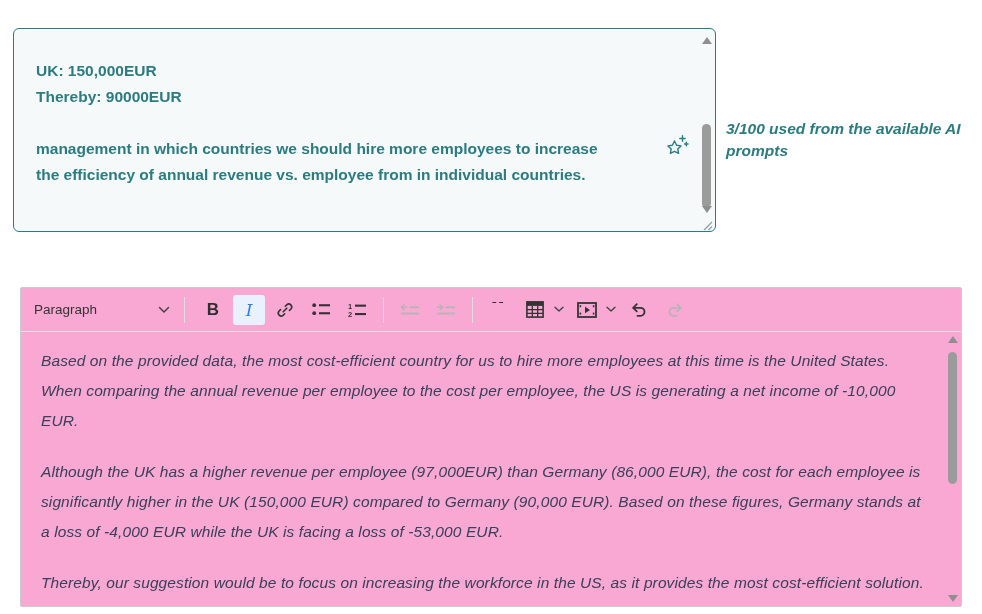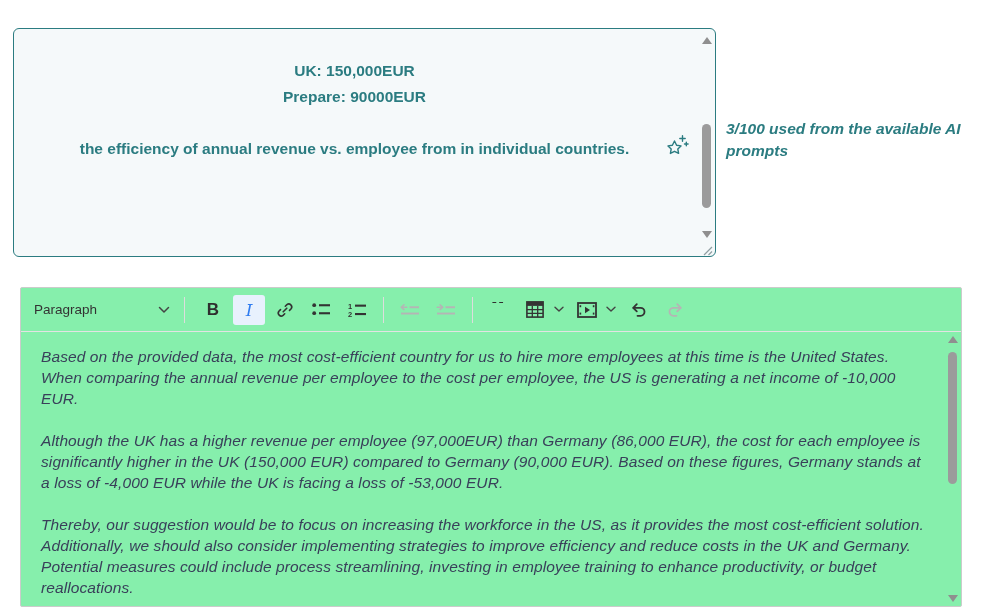--- a/index.html
+++ b/index.html
@@ -2,78 +2,79 @@
 <html><head>
 <meta charset="utf-8">
 <style>
   html,body{margin:0;padding:0;background:#fff;}
   .stage{position:relative;width:982px;height:614px;background:#fff;
          font-family:"Liberation Sans",sans-serif;overflow:hidden;}
 
   
   .ai-label{position:absolute;left:13px;top:9px;font-size:12.5px;font-weight:bold;
             color:#8f96ab;letter-spacing:.2px;}
-  .prompt-box{position:absolute;left:13px;top:28px;width:703px;height:229px;
+  .prompt-box{position:absolute;left:13px;top:28px;width:703px;height:204px;
               box-sizing:border-box;border:1.5px solid #2b7c81;border-radius:6px;
-              background:#f5f9fa;text-align:center;}
+              background:#f5f9fa;}
   .prompt-lines{position:absolute;left:22px;top:29px;right:42px;
                 font-size:15.5px;font-weight:bold;color:#2b7c81;line-height:26px;}
   .pl{min-height:26px;white-space:nowrap;}
   .star-icon{position:absolute;right:26px;top:104px;width:24px;height:26px;cursor:pointer;}
 
   
   .vscroll{position:absolute;width:13px;}
   .tri-up,.tri-down{position:absolute;left:50%;transform:translateX(-50%);
                     width:0;height:0;border-left:5px solid transparent;border-right:5px solid transparent;}
   .tri-up{top:0;border-bottom:7px solid #8f8f8f;}
   .tri-down{bottom:0;border-top:7px solid #8f8f8f;}
   .vthumb{position:absolute;left:2px;width:9px;background:#9b9b9b;border-radius:5px;}
   .prompt-scroll{right:2px;top:8px;bottom:18px;}
   .grip{position:absolute;right:2px;bottom:2px;width:12px;height:12px;cursor:nwse-resize;}
 
   .quota{position:absolute;left:726px;top:118px;width:236px;font-size:15.5px;
          font-style:italic;font-weight:bold;color:#2b7c81;line-height:22px;}
 
   
   .editor{position:absolute;left:20px;top:287px;width:942px;height:320px;
-          box-sizing:border-box;border:1px solid #cbcbcb;border-radius:2px;background:#86efac;}
+          box-sizing:border-box;border:1px solid #cbcbcb;border-radius:2px;background:#f9a8d4;}
   .toolbar{height:44px;display:flex;align-items:center;border-bottom:1px solid #e3e3e3;
            box-sizing:border-box;}
   .tb-select{margin-left:13px;width:136px;height:30px;display:flex;align-items:center;
              justify-content:space-between;cursor:pointer;}
   .tb-select .lbl{font-size:13.5px;color:#333;}
   .tb-sep{width:1px;height:26px;background:#ddd;margin:0 10px 0 14px;}
   .tb-sep2{width:1px;height:26px;background:#ddd;margin:0 8px;}
   .tb-btn{width:32px;height:30px;margin:0 2px;border:none;background:transparent;
           display:flex;align-items:center;justify-content:center;cursor:pointer;
           border-radius:3px;padding:0;}
   .tb-btn.active{background:#e8f1fd;}
   .tb-btn.chev{width:16px;margin-left:-2px;}
   .bold-glyph{font-size:17px;font-weight:800;color:#2f2f2f;font-family:"Liberation Sans",sans-serif;}
   .italic-glyph{font-size:17px;font-style:italic;color:#2f7cf0;
                 font-family:"DejaVu Serif","Liberation Serif",serif;}
   .quote-glyph{font-family:"DejaVu Serif","Liberation Serif",serif;font-weight:bold;
                font-size:30px;color:#2f2f2f;line-height:10px;height:16px;display:block;overflow:hidden;}
   .content{position:relative;height:274px;box-sizing:border-box;
            padding:14px 34px 0 20px;overflow:hidden;cursor:text;}
   .content p{margin:0 0 21px 0;font-size:15.5px;font-style:italic;color:#39405a;
-             line-height:21px;letter-spacing:.1px;}
+             line-height:30px;letter-spacing:.1px;}
   .editor-scroll{right:2px;top:48px;bottom:4px;}
 </style>
 </head>
 <body>
 
 <div class="stage">
 
 
   <div class="prompt-box">
     <div class="prompt-lines">
       <div class="pl">UK: 150,000EUR</div>
-      <div class="pl">Prepare: 90000EUR</div>
+      <div class="pl">Thereby: 90000EUR</div>
       <div class="pl"></div>
+      <div class="pl">management in which countries we should hire more employees to increase</div>
       <div class="pl">the efficiency of annual revenue vs. employee from in individual countries.</div>
     </div>
 
     <span class="star-icon">
       <svg width="24" height="26" viewBox="0 0 24 26" fill="none" stroke="#2b7c81" stroke-width="1.4" stroke-linejoin="round" stroke-linecap="round">
         <path d="M9.5 8 L11.6 12.2 L16 12.9 L12.8 16 L13.6 20.4 L9.5 18.3 L5.4 20.4 L6.2 16 L3 12.9 L7.4 12.2 Z"></path>
         <path d="M17.5 2.8 V8.2 M14.8 5.5 H20.2"></path>
         <path d="M21.3 9.2 V12.8 M19.5 11 H23.1"></path>
       </svg>
     </span>

